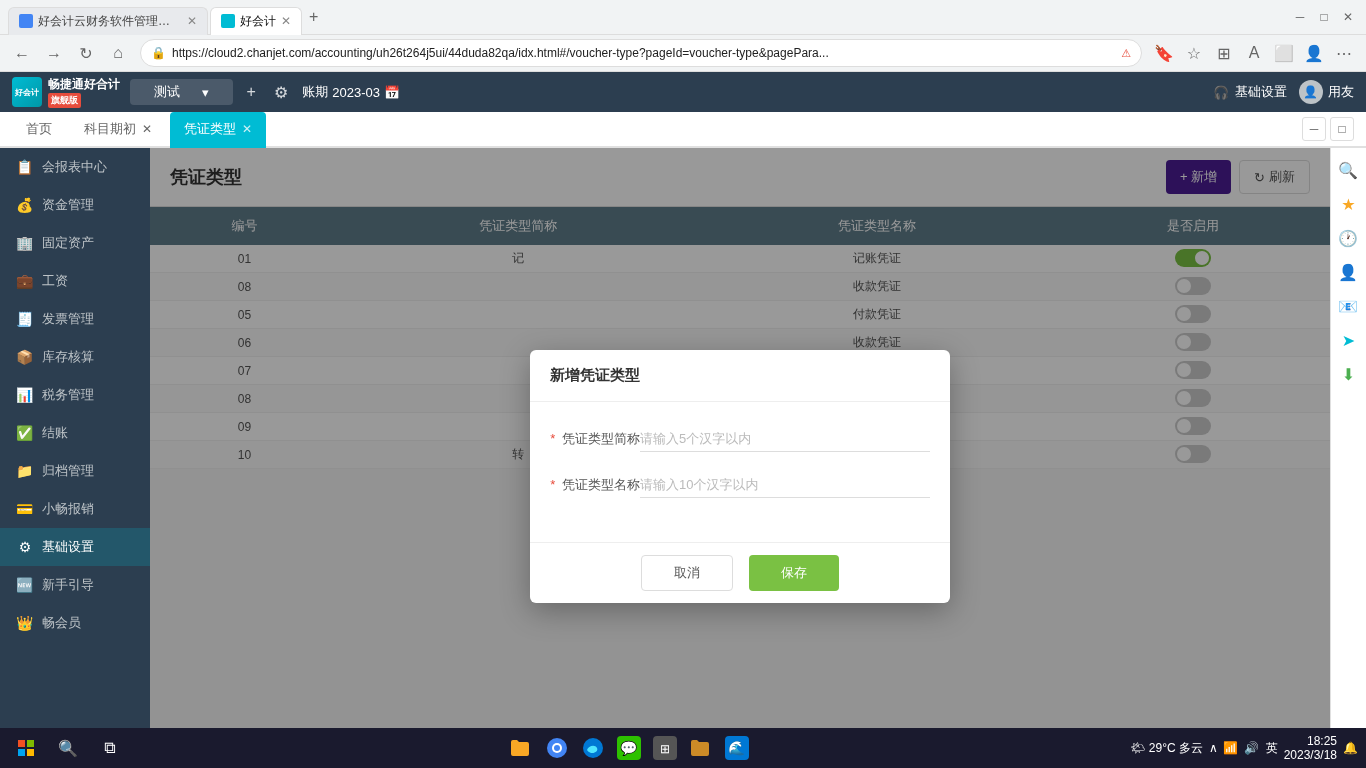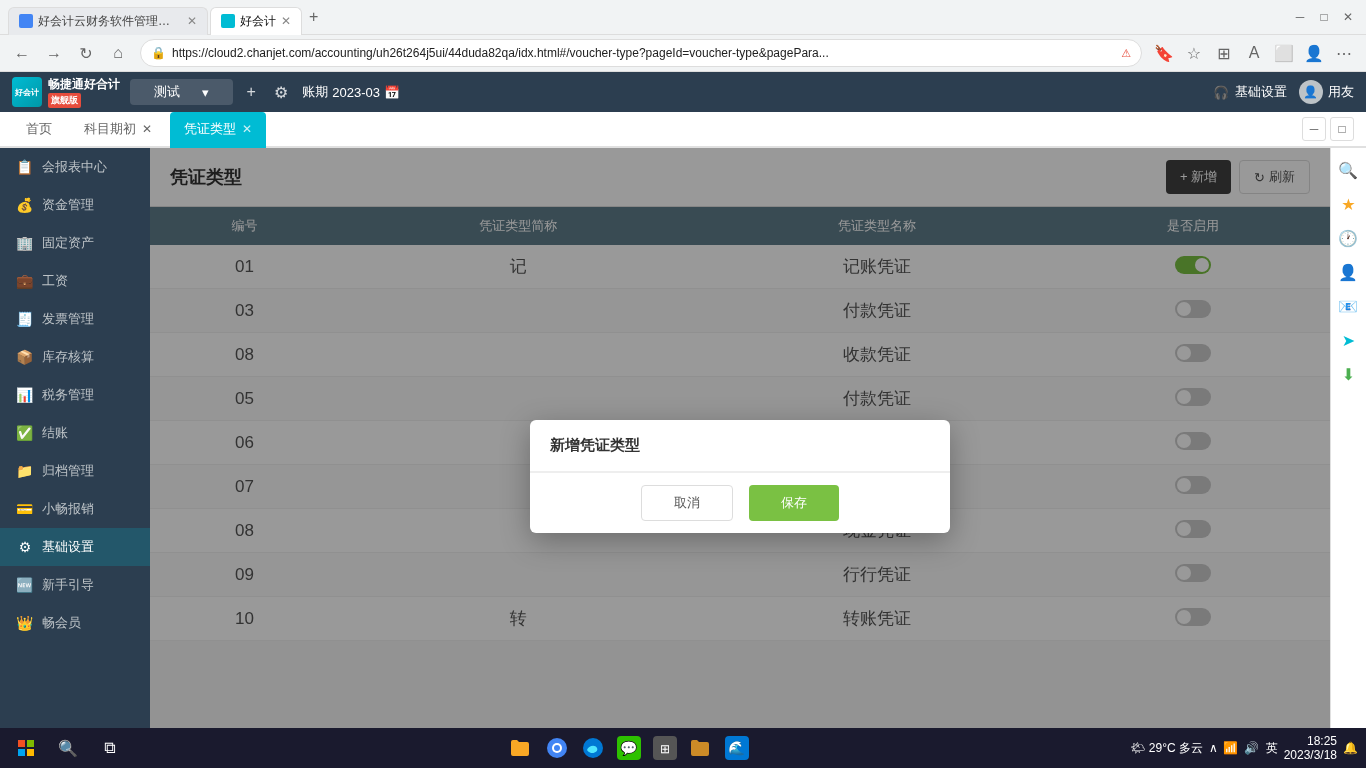--- a/index.html
+++ b/index.html
@@ -45,31 +45,31 @@
     .sidebar { width: 150px; background: #2c3e50; color: #fff; display: flex; flex-direction: column; overflow-y: auto; flex-shrink: 0; }
     .sidebar-item { display: flex; align-items: center; gap: 8px; padding: 10px 16px; cursor: pointer; color: #bdc3c7; font-size: 13px; }
     .sidebar-item.active { color: #fff; background: rgba(0,188,212,0.2); }
     .sidebar-item .icon { width: 18px; height: 18px; display: flex; align-items: center; justify-content: center; font-size: 14px; }
 
     
     .content-area { flex: 1; background: #f5f5f5; overflow: hidden; position: relative; }
     .page-header { background: #fff; padding: 12px 20px; display: flex; align-items: center; justify-content: space-between; border-bottom: 1px solid #e0e0e0; }
     .page-title { font-size: 18px; font-weight: bold; color: #333; }
     .page-actions { display: flex; gap: 8px; }
-    .btn-primary { background: #404040; color: #fff; border: none; padding: 7px 14px; border-radius: 4px; cursor: pointer; font-size: 13px; display: flex; align-items: center; gap: 4px; }
+    .btn-primary { background: #4c1d95; color: #fff; border: none; padding: 7px 14px; border-radius: 4px; cursor: pointer; font-size: 13px; display: flex; align-items: center; gap: 4px; }
     .btn-default { background: #fff; color: #555; border: 1px solid #ddd; padding: 7px 14px; border-radius: 4px; cursor: pointer; font-size: 13px; display: flex; align-items: center; gap: 4px; }
 
     
     .table-container { overflow: auto; }
     table { width: 100%; border-collapse: collapse; }
     thead tr { background: #607d8b; color: #fff; }
     thead th { padding: 10px 16px; text-align: center; font-size: 13px; font-weight: normal; }
     tbody tr { background: #fff; border-bottom: 1px solid #f0f0f0; }
     tbody tr:nth-child(even) { background: #fafafa; }
-    tbody td { padding: 10px 16px; text-align: center; font-size: 17px; color: #555; }
+    tbody td { padding: 4px 16px; text-align: center; font-size: 12px; color: #555; }
 
     
     .toggle { width: 36px; height: 18px; border-radius: 9px; display: inline-flex; align-items: center; cursor: pointer; padding: 2px; }
     .toggle.on { background: #7ac143; justify-content: flex-end; }
     .toggle.off { background: #ccc; justify-content: flex-start; }
     .toggle-knob { width: 14px; height: 14px; background: #fff; border-radius: 50%; }
 
     
     .modal-overlay { position: absolute; top: 0; left: 0; right: 0; bottom: 0; background: rgba(0,0,0,0.4); display: flex; align-items: center; justify-content: center; z-index: 100; }
     .modal { background: #fff; border-radius: 6px; width: 420px; padding: 0; box-shadow: 0 8px 30px rgba(0,0,0,0.3); }
@@ -286,28 +286,20 @@
         <tbody>
           <tr>
             <td>01</td>
             <td>记</td>
             <td>记账凭证</td>
             <td><div class="toggle on">
                   <div class="toggle-knob"></div>
                 </div></td>
           </tr>
           <tr>
-            <td>03</td>
-            <td></td>
-            <td>付款凭证</td>
-            <td><div class="toggle off">
-                  <div class="toggle-knob"></div>
-                </div></td>
-          </tr>
-          <tr>
             <td>08</td>
             <td></td>
             <td>收款凭证</td>
             <td><div class="toggle off">
                   <div class="toggle-knob"></div>
                 </div></td>
           </tr>
           <tr>
             <td>05</td>
             <td></td>
@@ -357,20 +349,36 @@
                 </div></td>
           </tr>
         </tbody>
       </table>
     </div>
 
     <div class="modal-overlay">
       <div class="modal">
         <div class="modal-header">
           <span>新增凭证类型</span>
+        </div>
+        <div class="modal-body">
+          <div class="form-row">
+            <div class="form-label">
+              <span class="required">*</span>
+              <span>凭证类型简称</span>
+            </div>
+            <input class="form-input" type="text" placeholder="请输入5个汉字以内" style="">
+          </div>
+          <div class="form-row">
+            <div class="form-label">
+              <span class="required">*</span>
+              <span>凭证类型名称</span>
+            </div>
+            <input class="form-input" type="text" placeholder="请输入10个汉字以内" style="">
+          </div>
         </div>
         <div class="modal-footer">
           <button class="btn-cancel">取消</button>
           <button class="btn-save">保存</button>
         </div>
       </div>
     </div>
   </div>
 
   <div class="right-panel">

